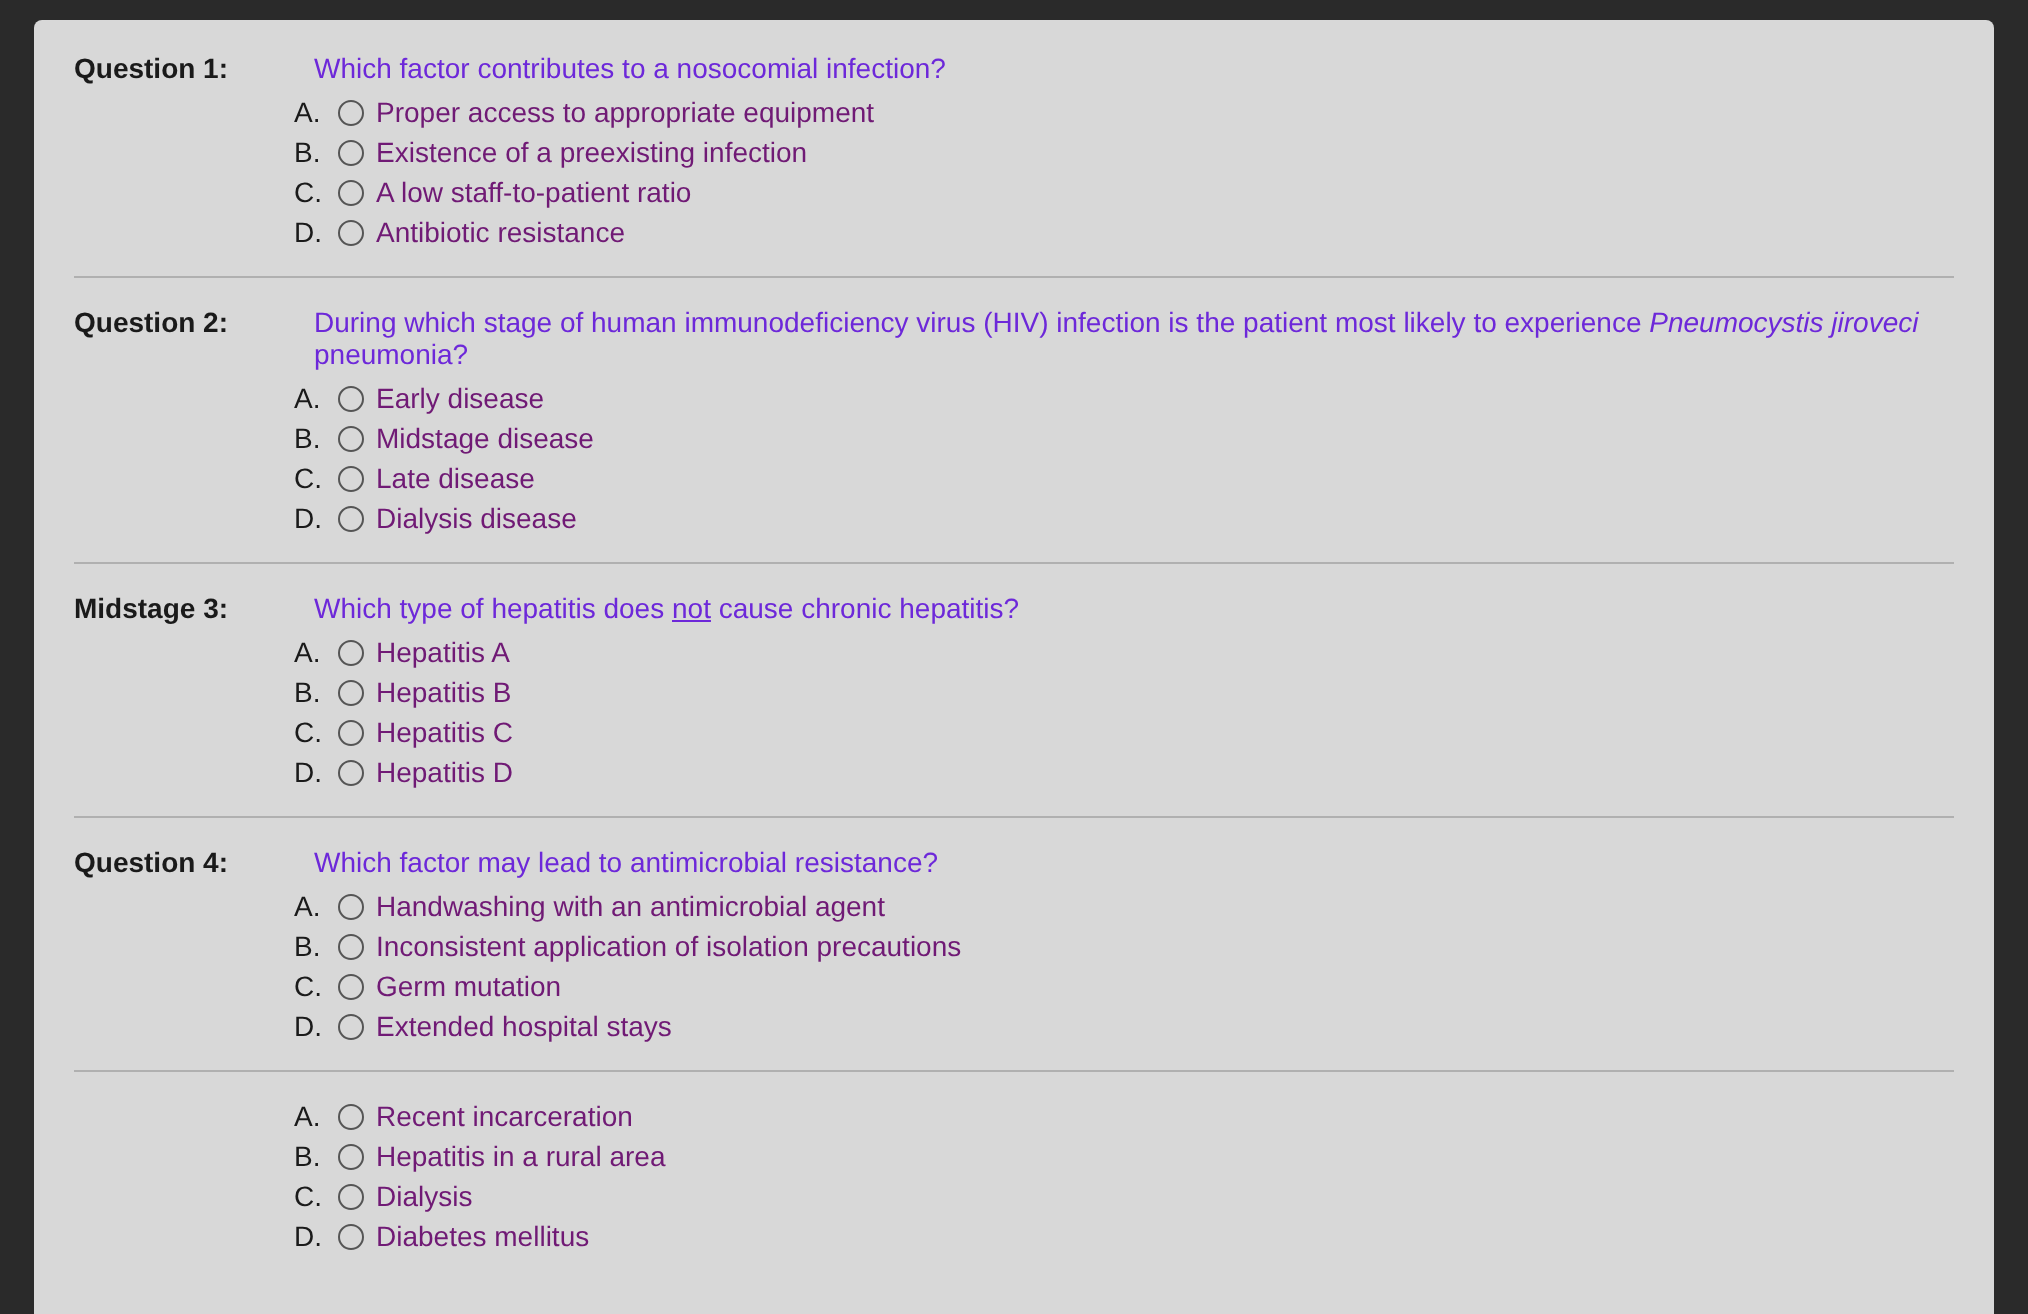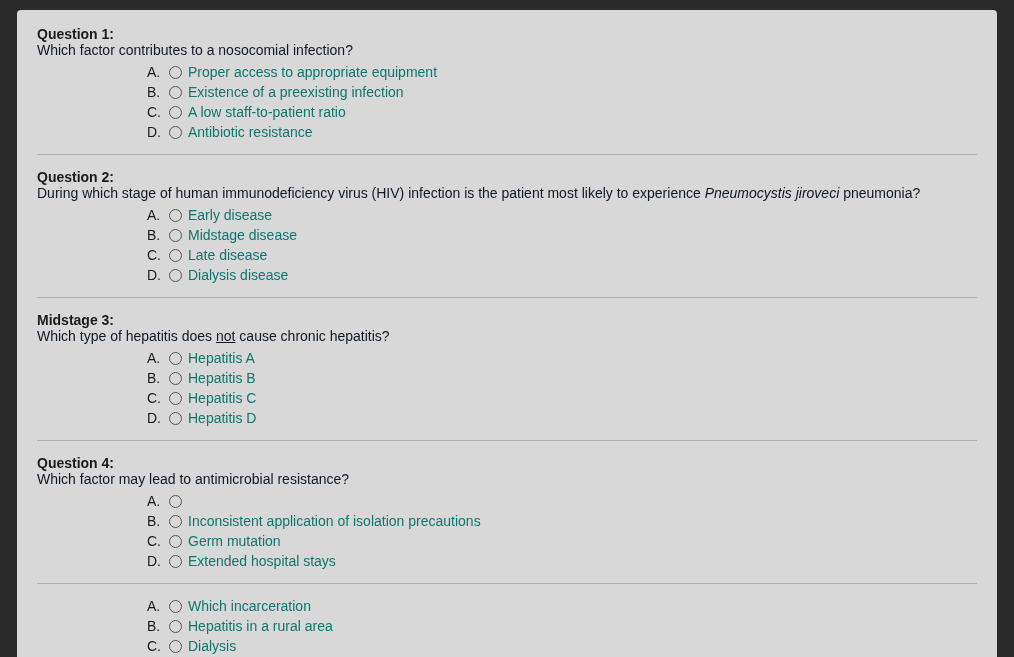--- a/index.html
+++ b/index.html
@@ -36,36 +36,36 @@
     }
 
     .question-block:last-child {
       border-bottom: none;
     }
 
     .question-row {
       display: flex;
       align-items: flex-start;
       margin-bottom: 6px;
-      flex-direction: column;
     }
 
     .question-label {
       font-weight: bold;
       font-size: 14px;
       color: #1a1a1a;
       white-space: nowrap;
       margin-right: 6px;
       min-width: 90px;
     }
 
     .question-text {
       font-size: 14px;
-      color: #0f172a;
+      color: #6d28d9;
       flex: 1;
+      margin-left: 24px;
     }
 
     .question-text em {
     }
 
     .question-text u {
       text-decoration: underline;
     }
 
     .options-list {
@@ -93,21 +93,21 @@
       border-radius: 50%;
       border: 1.5px solid #555;
       background: transparent;
       margin-right: 6px;
       flex-shrink: 0;
       display: inline-block;
     }
 
     .option-text {
       font-size: 14px;
-      color: #0f766e;
+      color: #701a75;
     }
 
     .question-label-bold {
       font-weight: bold;
     }
   </style>
 </head>
 <body>
 
 <div class="quiz-container">
@@ -201,20 +201,21 @@
 
   <div class="question-block">
     <div class="question-row">
       <span class="question-label question-label-bold">Question 4:</span>
       <span class="question-text">Which factor may lead to antimicrobial resistance?</span>
     </div>
     <ul class="options-list">
       <li class="option-item">
         <span class="option-letter">A.</span>
         <span class="radio-circle"></span>
+        <span class="option-text">Handwashing with an antimicrobial agent</span>
       </li>
       <li class="option-item">
         <span class="option-letter">B.</span>
         <span class="radio-circle"></span>
         <span class="option-text">Inconsistent application of isolation precautions</span>
       </li>
       <li class="option-item">
         <span class="option-letter">C.</span>
         <span class="radio-circle"></span>
         <span class="option-text">Germ mutation</span>
@@ -225,21 +226,21 @@
         <span class="option-text">Extended hospital stays</span>
       </li>
     </ul>
   </div>
 
   <div class="question-block">
     <ul class="options-list">
       <li class="option-item">
         <span class="option-letter">A.</span>
         <span class="radio-circle"></span>
-        <span class="option-text">Which incarceration</span>
+        <span class="option-text">Recent incarceration</span>
       </li>
       <li class="option-item">
         <span class="option-letter">B.</span>
         <span class="radio-circle"></span>
         <span class="option-text">Hepatitis in a rural area</span>
       </li>
       <li class="option-item">
         <span class="option-letter">C.</span>
         <span class="radio-circle"></span>
         <span class="option-text">Dialysis</span>

